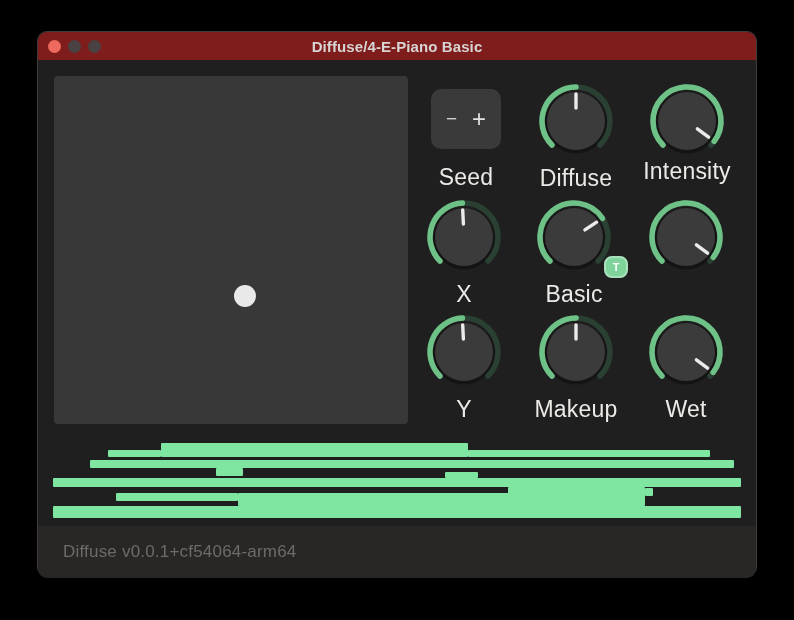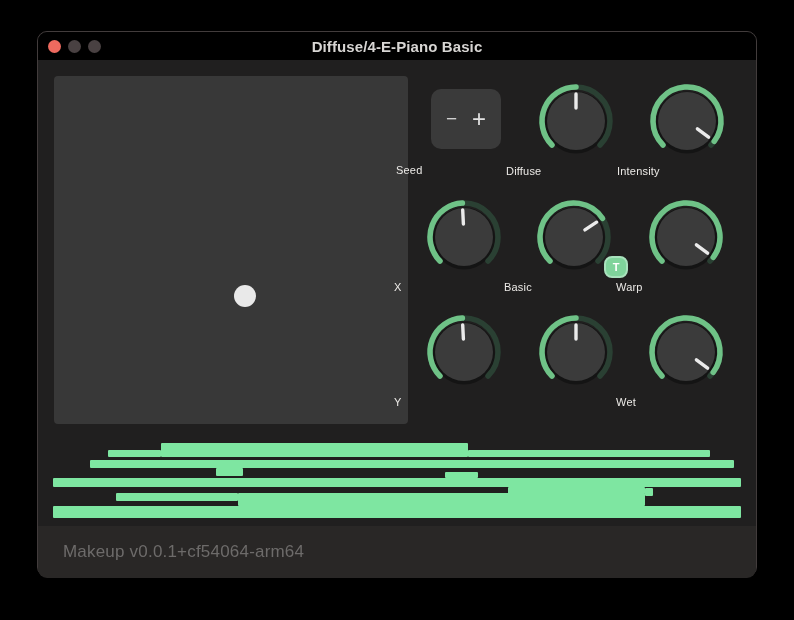--- a/index.html
+++ b/index.html
@@ -1,33 +1,33 @@
 <!DOCTYPE html>
 <html><head>
 <meta charset="utf-8">
 <style>
   html,body{margin:0;padding:0;background:#000;}
   .stage{position:relative;width:794px;height:620px;background:#000;overflow:hidden;
          font-family:"Liberation Sans",sans-serif;}
   .window{position:absolute;left:37px;top:31px;width:720px;height:546px;
           background:#201f1f;border-radius:10px;border:1px solid #423c3c;box-sizing:border-box;
           box-shadow:0 22px 50px rgba(0,0,0,0.85);}
-  .titlebar{position:absolute;left:0;top:0;width:100%;height:28px;background:#000000;
+  .titlebar{position:absolute;left:0;top:0;width:100%;height:28px;background:#7f1d1d;
             border-radius:9px 9px 0 0;display:flex;align-items:center;justify-content:center;}
   .lights{position:absolute;left:10px;top:0;height:28px;display:flex;align-items:center;gap:7px;}
   .light{width:13px;height:13px;border-radius:50%;display:inline-block;}
   .title{font-size:15px;font-weight:600;color:#d7d5d3;letter-spacing:0.1px;}
   .xypad{position:absolute;left:16px;top:44px;width:354px;height:348px;background:#383838;border-radius:4px;}
   .dot{position:absolute;width:22px;height:22px;border-radius:50%;background:#e9e9e9;}
   .seed-box{position:absolute;left:393px;top:57px;width:70px;height:60px;background:#3a3a3a;
             border-radius:10px;display:flex;align-items:center;justify-content:center;gap:15px;}
   .seed-box .minus{font-size:19px;color:#cfcfcf;cursor:default;}
   .seed-box .plus{font-size:24px;color:#e2e2e2;cursor:default;}
   .knob{position:absolute;width:80px;height:80px;}
-  .klabel{position:absolute;width:140px;text-align:left;font-size:11px;font-weight:500;
+  .klabel{position:absolute;width:140px;text-align:center;font-size:23px;font-weight:500;
           color:#eceae7;letter-spacing:0.2px;}
   .t-badge{position:absolute;left:566px;top:224px;width:24px;height:22px;background:#7fd49b;
            border:2px solid #a9e2bd;border-radius:8px;box-sizing:border-box;color:#ffffff;
            font-size:11px;font-weight:700;display:flex;align-items:center;justify-content:center;}
   .bar{position:absolute;border-radius:1px;}
   .footer{position:absolute;left:0;top:494px;width:100%;height:52px;background:#292726;
           border-radius:0 0 9px 9px;display:flex;align-items:center;}
   .version{margin-left:25px;font-size:17px;color:#6d6b6a;letter-spacing:0.2px;}
 </style>
 </head>
@@ -55,39 +55,39 @@
     </div>
     <div class="klabel" id="seed-label" style="left: 358px; top: 132px;">Seed</div>
 
     <div id="knobs"></div>
 
     <div class="t-badge">T</div>
 
     <div id="waveform"></div>
 
     <div class="footer">
-      <span class="version">Makeup v0.0.1+cf54064-arm64</span>
+      <span class="version">Diffuse v0.0.1+cf54064-arm64</span>
     </div>
 
   <div class="knob" style="left: 498px; top: 49px;"><svg width="80" height="80" viewBox="0 0 80 80">
           <circle cx="40" cy="41.5" r="31" fill="rgba(0,0,0,0.35)"></circle>
           <path d="M 15.96 64.04 A 34 34 0 1 1 64.04 64.04" stroke="#2a4033" stroke-width="5.5" fill="none" stroke-linecap="round"></path>
           <path d="M 15.96 64.04 A 34 34 0 0 1 40.00 6.00" stroke="#6fc287" stroke-width="5.5" fill="none" stroke-linecap="round"></path>
           <circle cx="40" cy="40" r="29" fill="#3b3b3b"></circle>
           <line x1="40.0" y1="27.0" x2="40.0" y2="13.0" stroke="#ebebeb" stroke-width="3.4" stroke-linecap="round"></line>
         </svg></div>
       <div class="klabel" style="left: 468px; top: 133px;">Diffuse</div>
       <div class="knob" style="left: 609px; top: 49px;"><svg width="80" height="80" viewBox="0 0 80 80">
           <circle cx="40" cy="41.5" r="31" fill="rgba(0,0,0,0.35)"></circle>
           <path d="M 15.96 64.04 A 34 34 0 1 1 64.04 64.04" stroke="#2a4033" stroke-width="5.5" fill="none" stroke-linecap="round"></path>
           <path d="M 15.96 64.04 A 34 34 0 1 1 67.19 60.41" stroke="#6fc287" stroke-width="5.5" fill="none" stroke-linecap="round"></path>
           <circle cx="40" cy="40" r="29" fill="#3b3b3b"></circle>
           <line x1="50.4" y1="47.8" x2="61.6" y2="56.2" stroke="#ebebeb" stroke-width="3.4" stroke-linecap="round"></line>
         </svg></div>
-      <div class="klabel" style="left: 579px; top: 133px;">Intensity</div>
+      <div class="klabel" style="left: 579px; top: 126px;">Intensity</div>
       <div class="knob" style="left: 386px; top: 165px;"><svg width="80" height="80" viewBox="0 0 80 80">
           <circle cx="40" cy="41.5" r="31" fill="rgba(0,0,0,0.35)"></circle>
           <path d="M 15.96 64.04 A 34 34 0 1 1 64.04 64.04" stroke="#2a4033" stroke-width="5.5" fill="none" stroke-linecap="round"></path>
           <path d="M 15.96 64.04 A 34 34 0 0 1 38.40 6.04" stroke="#6fc287" stroke-width="5.5" fill="none" stroke-linecap="round"></path>
           <circle cx="40" cy="40" r="29" fill="#3b3b3b"></circle>
           <line x1="39.4" y1="27.0" x2="38.7" y2="13.0" stroke="#ebebeb" stroke-width="3.4" stroke-linecap="round"></line>
         </svg></div>
       <div class="klabel" style="left: 356px; top: 249px;">X</div>
       <div class="knob" style="left: 496px; top: 165px;"><svg width="80" height="80" viewBox="0 0 80 80">
           <circle cx="40" cy="41.5" r="31" fill="rgba(0,0,0,0.35)"></circle>
@@ -97,36 +97,36 @@
           <line x1="50.9" y1="32.9" x2="62.6" y2="25.2" stroke="#ebebeb" stroke-width="3.4" stroke-linecap="round"></line>
         </svg></div>
       <div class="klabel" style="left: 466px; top: 249px;">Basic</div>
       <div class="knob" style="left: 608px; top: 165px;"><svg width="80" height="80" viewBox="0 0 80 80">
           <circle cx="40" cy="41.5" r="31" fill="rgba(0,0,0,0.35)"></circle>
           <path d="M 15.96 64.04 A 34 34 0 1 1 64.04 64.04" stroke="#2a4033" stroke-width="5.5" fill="none" stroke-linecap="round"></path>
           <path d="M 15.96 64.04 A 34 34 0 1 1 67.19 60.41" stroke="#6fc287" stroke-width="5.5" fill="none" stroke-linecap="round"></path>
           <circle cx="40" cy="40" r="29" fill="#3b3b3b"></circle>
           <line x1="50.4" y1="47.8" x2="61.6" y2="56.2" stroke="#ebebeb" stroke-width="3.4" stroke-linecap="round"></line>
         </svg></div>
-      <div class="klabel" style="left: 578px; top: 249px;">Warp</div>
       <div class="knob" style="left: 386px; top: 280px;"><svg width="80" height="80" viewBox="0 0 80 80">
           <circle cx="40" cy="41.5" r="31" fill="rgba(0,0,0,0.35)"></circle>
           <path d="M 15.96 64.04 A 34 34 0 1 1 64.04 64.04" stroke="#2a4033" stroke-width="5.5" fill="none" stroke-linecap="round"></path>
           <path d="M 15.96 64.04 A 34 34 0 0 1 38.40 6.04" stroke="#6fc287" stroke-width="5.5" fill="none" stroke-linecap="round"></path>
           <circle cx="40" cy="40" r="29" fill="#3b3b3b"></circle>
           <line x1="39.4" y1="27.0" x2="38.7" y2="13.0" stroke="#ebebeb" stroke-width="3.4" stroke-linecap="round"></line>
         </svg></div>
       <div class="klabel" style="left: 356px; top: 364px;">Y</div>
       <div class="knob" style="left: 498px; top: 280px;"><svg width="80" height="80" viewBox="0 0 80 80">
           <circle cx="40" cy="41.5" r="31" fill="rgba(0,0,0,0.35)"></circle>
           <path d="M 15.96 64.04 A 34 34 0 1 1 64.04 64.04" stroke="#2a4033" stroke-width="5.5" fill="none" stroke-linecap="round"></path>
           <path d="M 15.96 64.04 A 34 34 0 0 1 40.00 6.00" stroke="#6fc287" stroke-width="5.5" fill="none" stroke-linecap="round"></path>
           <circle cx="40" cy="40" r="29" fill="#3b3b3b"></circle>
           <line x1="40.0" y1="27.0" x2="40.0" y2="13.0" stroke="#ebebeb" stroke-width="3.4" stroke-linecap="round"></line>
         </svg></div>
+      <div class="klabel" style="left: 468px; top: 364px;">Makeup</div>
       <div class="knob" style="left: 608px; top: 280px;"><svg width="80" height="80" viewBox="0 0 80 80">
           <circle cx="40" cy="41.5" r="31" fill="rgba(0,0,0,0.35)"></circle>
           <path d="M 15.96 64.04 A 34 34 0 1 1 64.04 64.04" stroke="#2a4033" stroke-width="5.5" fill="none" stroke-linecap="round"></path>
           <path d="M 15.96 64.04 A 34 34 0 1 1 67.19 60.41" stroke="#6fc287" stroke-width="5.5" fill="none" stroke-linecap="round"></path>
           <circle cx="40" cy="40" r="29" fill="#3b3b3b"></circle>
           <line x1="50.4" y1="47.8" x2="61.6" y2="56.2" stroke="#ebebeb" stroke-width="3.4" stroke-linecap="round"></line>
         </svg></div>
       <div class="klabel" style="left: 578px; top: 364px;">Wet</div>
       <div class="bar" style="left: 70px; top: 418px; width: 53px; height: 7px; background: rgb(126, 230, 161);"></div>
       <div class="bar" style="left: 123px; top: 411px; width: 307px; height: 14px; background: rgb(126, 230, 161);"></div>

